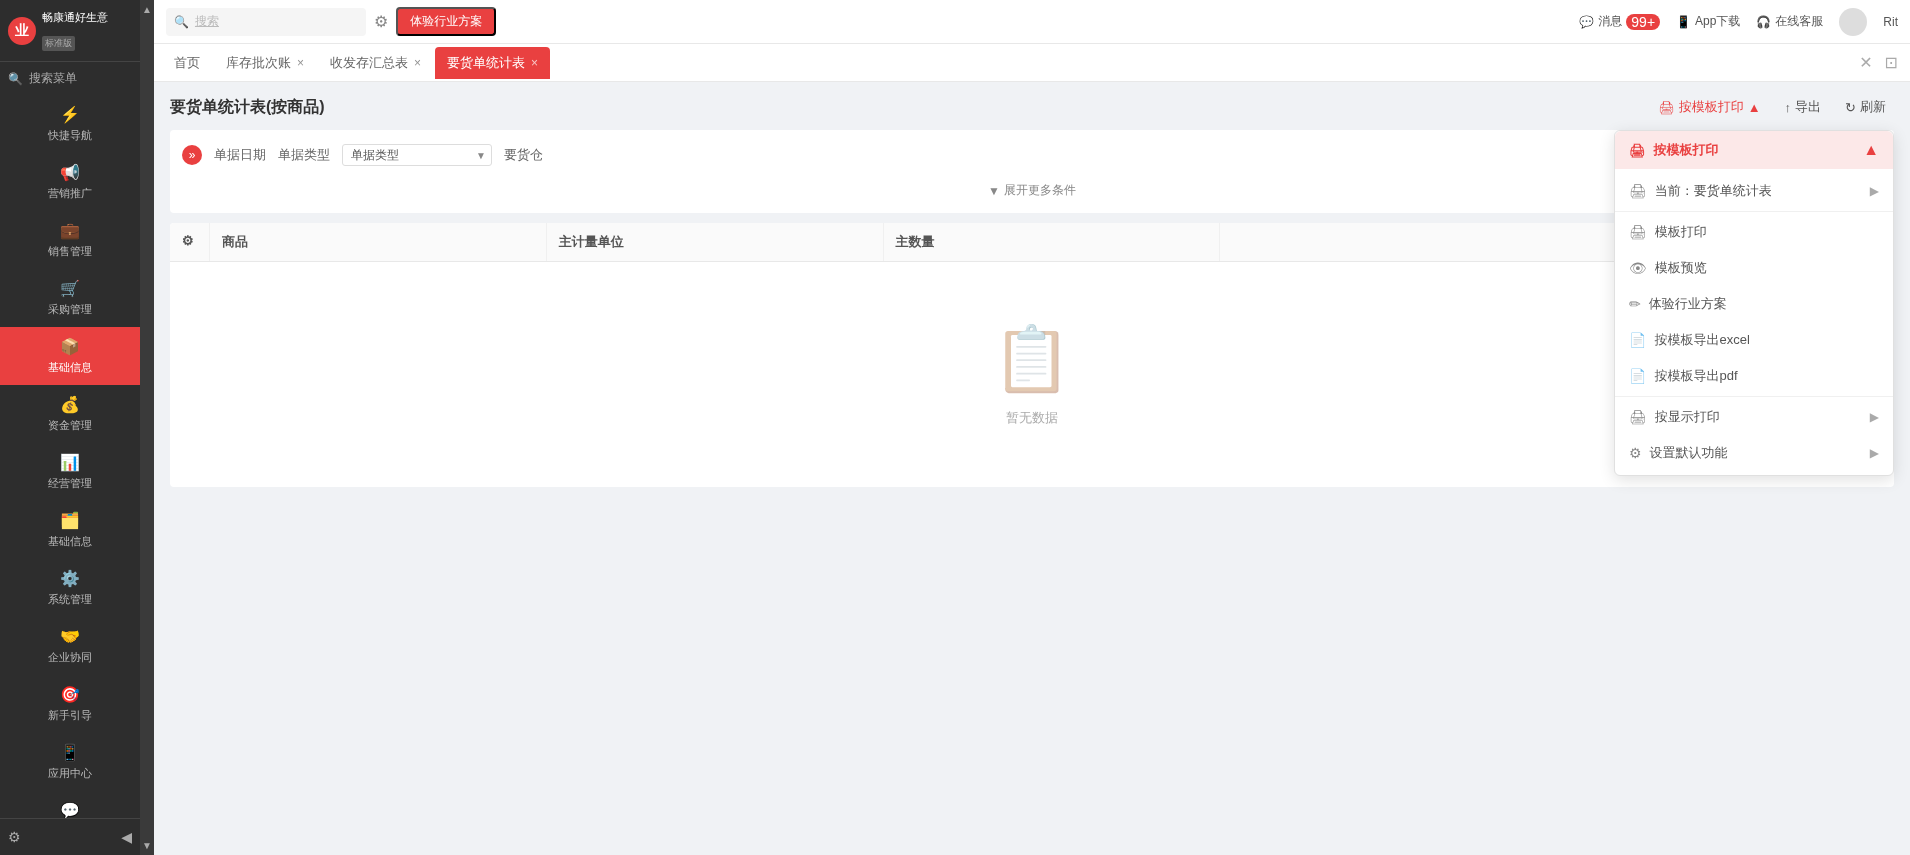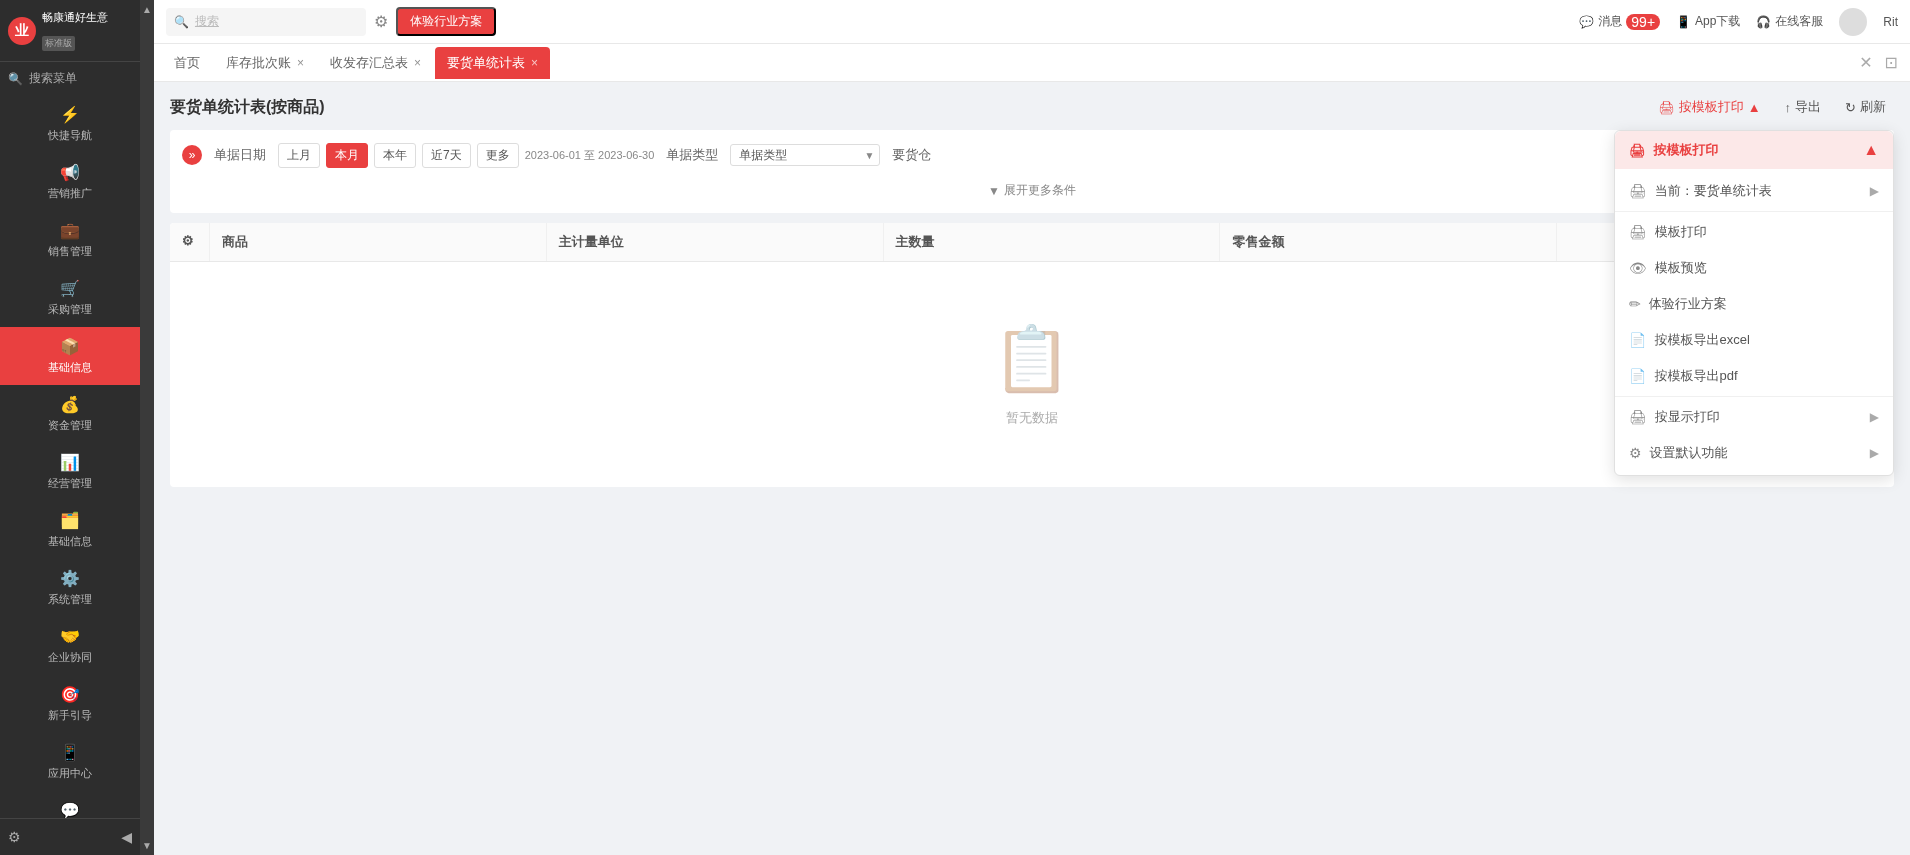--- a/index.html
+++ b/index.html
@@ -654,28 +654,20 @@
             </div>
           </div>
         </div>
       </div>
     </div>
 
     <div class="filter-area">
       <div class="filter-row">
         <div class="expand-icon">»</div>
         <span class="filter-label">单据日期</span>
-        <div class="date-filter">
-          <button class="date-btn">上月</button>
-          <button class="date-btn active">本月</button>
-          <button class="date-btn">本年</button>
-          <button class="date-btn">近7天</button>
-          <button class="date-btn">更多</button>
-          <span class="date-range">2023-06-01 至 2023-06-30</span>
-        </div>
         <span class="filter-label">单据类型</span>
         <div class="select-wrapper">
           <select class="type-select">
             <option>单据类型</option>
           </select>
         </div>
         <span class="filter-label">要货仓</span>
 
         <div style="margin-left:auto; display:flex; gap:8px; align-items:center;">
           <span class="more-icon">···</span>
@@ -692,21 +684,20 @@
     </div>
 
     <div class="data-table">
       <div class="table-header">
         <div class="th">
           <span>⚙</span>
         </div>
         <div class="th">商品</div>
         <div class="th">主计量单位</div>
         <div class="th">主数量</div>
-        <div class="th">零售金额</div>
         <div class="th"></div>
       </div>
 
       <div class="empty-state">
         <div style="font-size:64px; opacity:0.4;">📋</div>
         <span>暂无数据</span>
       </div>
     </div>
 
   </div>

